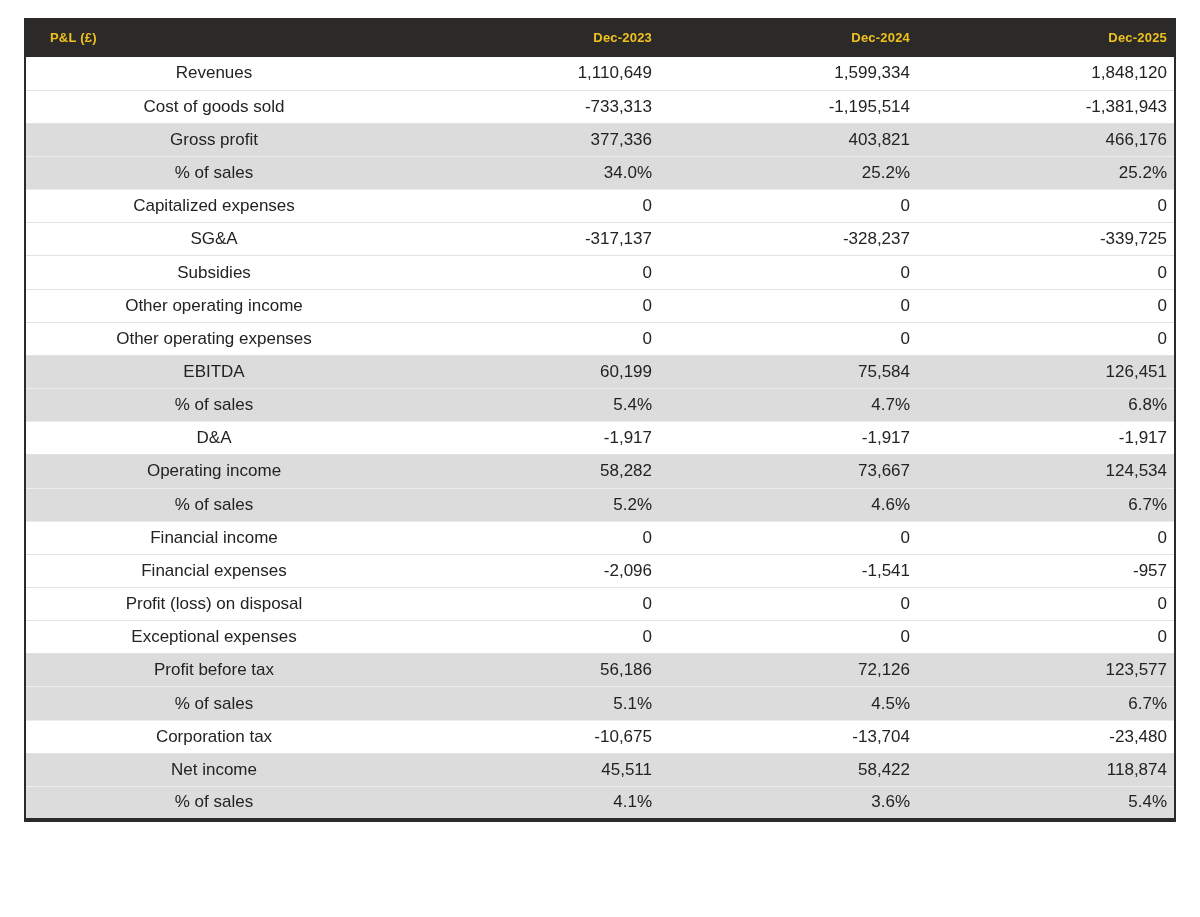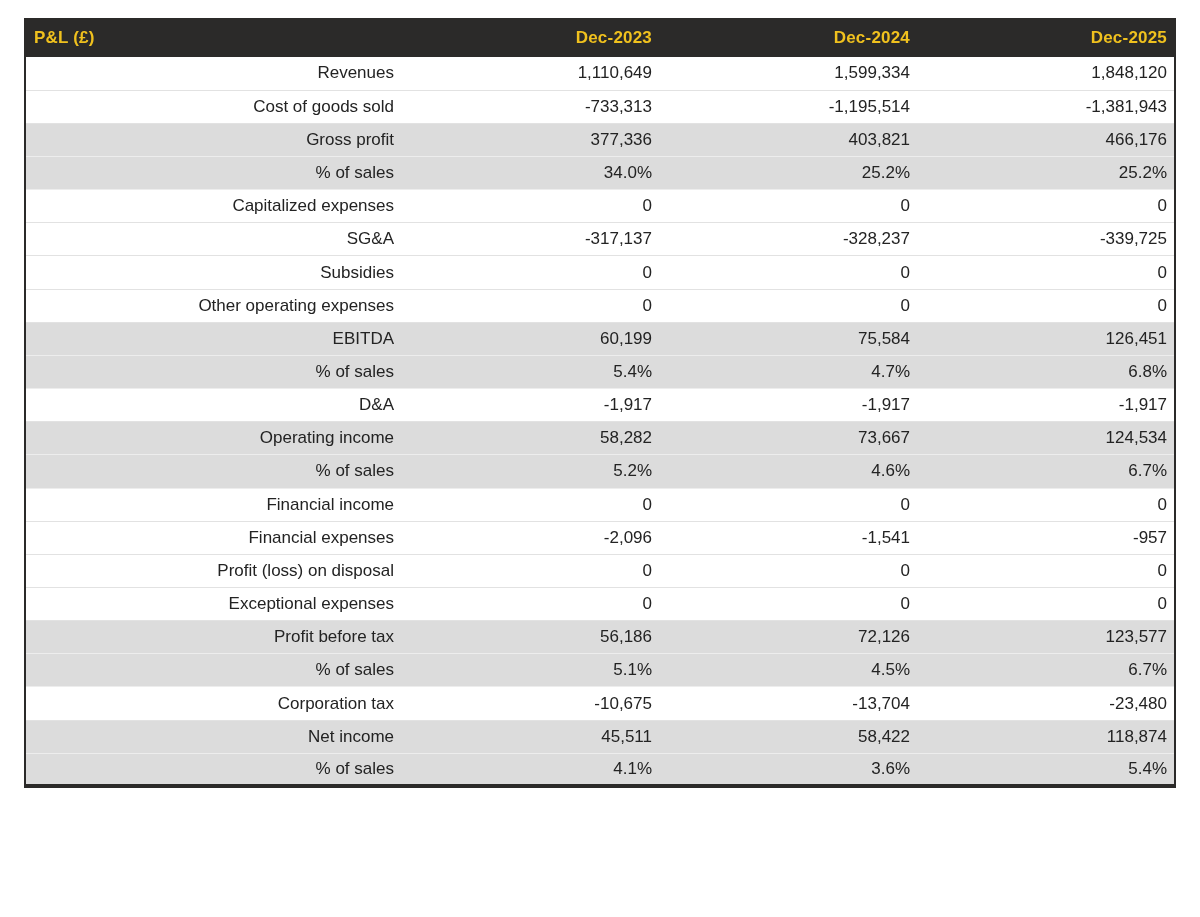--- a/index.html
+++ b/index.html
@@ -37,22 +37,22 @@
   }
   col.label-col { width: auto; }
   col.num-col { width: 258px; }
   thead tr {
     height: 39px;
     background: var(--header-bg);
   }
   thead th {
     color: var(--header-text);
     font-weight: 700;
-    font-size: 17px;
-    padding: 0 7px 0 8px;
+    font-size: 13px;
+    padding: 0 7px 0 24px;
     letter-spacing: 0.2px;
     vertical-align: middle;
   }
   th.label-cell { text-align: left; }
   th.num-cell, td.num-cell { text-align: right; }
   tbody tr {
     height: 33.16px;
     background: #FFFFFF;
     border-bottom: 1px solid var(--row-border);
   }
@@ -60,21 +60,21 @@
     background: var(--emphasis-row-bg);
     font-weight: 400;
     border-bottom: 1px solid var(--emphasis-row-border);
   }
   tbody tr:last-child { border-bottom: none; }
   tbody td {
     padding: 0 7px 0 8px;
     vertical-align: middle;
     white-space: nowrap;
   }
-  td.label-cell { text-align: right; }
+  td.label-cell { text-align: center; }
 </style>
 </head>
 <body>
 
 <div class="page">
   <table class="pnl-table">
     <colgroup>
       <col class="label-col">
       <col class="num-col">
       <col class="num-col">
@@ -125,20 +125,26 @@
     <td class="num-cell">-328,237</td>
     <td class="num-cell">-339,725</td>
   </tr>
         <tr>
     <td class="label-cell">Subsidies</td>
     <td class="num-cell">0</td>
     <td class="num-cell">0</td>
     <td class="num-cell">0</td>
   </tr>
         <tr>
+    <td class="label-cell">Other operating income</td>
+    <td class="num-cell">0</td>
+    <td class="num-cell">0</td>
+    <td class="num-cell">0</td>
+  </tr>
+        <tr>
     <td class="label-cell">Other operating expenses</td>
     <td class="num-cell">0</td>
     <td class="num-cell">0</td>
     <td class="num-cell">0</td>
   </tr>
         <tr class="emphasis">
     <td class="label-cell">EBITDA</td>
     <td class="num-cell">60,199</td>
     <td class="num-cell">75,584</td>
     <td class="num-cell">126,451</td>

